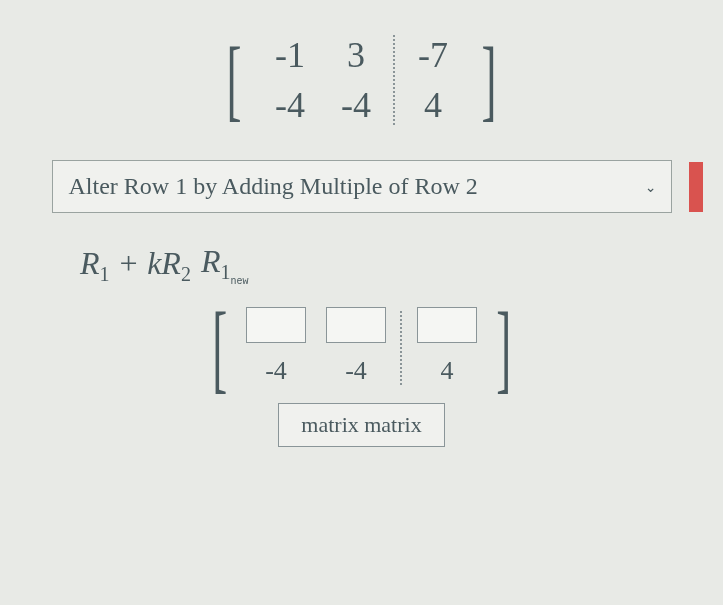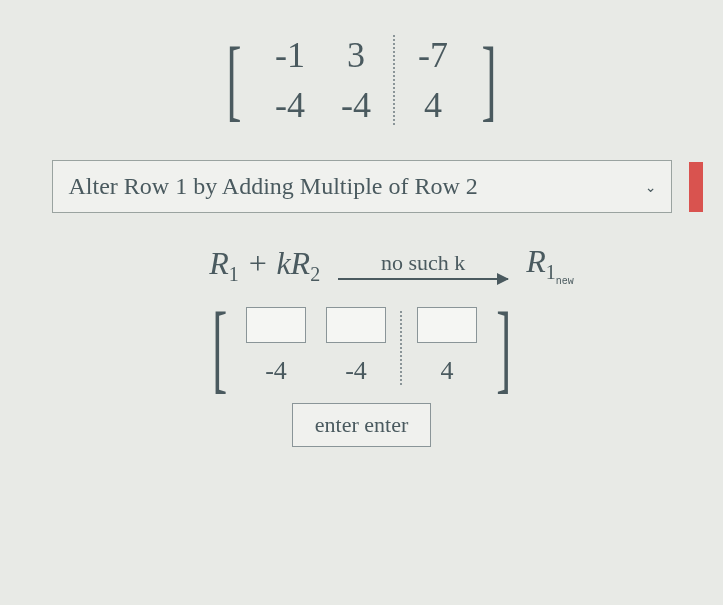--- a/index.html
+++ b/index.html
@@ -76,21 +76,20 @@
   }
   .red-stub {
     position: absolute;
     right: 0;
     width: 14px;
     height: 50px;
     background: #d9534f;
   }
   .formula-row {
     display: flex;
-    justify-content: center;
     align-items: center;
     font-size: 32px;
     font-style: italic;
     margin: 20px 0 20px 60px;
     gap: 10px;
   }
   .formula-row .sub {
     font-size: 20px;
     vertical-align: sub;
     font-style: normal;
@@ -210,24 +209,20 @@
   </div>
   <div class="red-stub"></div>
 </div>
 
 <div class="formula-row">
   <span>
     <span>R</span><span class="sub">1</span>
     <span> + </span>
     <span>k</span><span>R</span><span class="sub">2</span>
   </span>
-  <div class="arrow-box">
-    <span class="arrow-label">no such k</span>
-    <div class="arrow-line"></div>
-  </div>
   <span>
     <span>R</span><span class="sub"><span>1</span><span class="subsub">new</span></span>
   </span>
 </div>
 
 <div class="matrix-input">
   <span class="bracket2">[</span>
   <div class="mi-grid">
     <div class="mi-col">
       <div class="input-cell"></div>
@@ -241,15 +236,15 @@
     <div class="mi-col">
       <div class="input-cell"></div>
       <span class="static-cell">4</span>
     </div>
   </div>
   <span class="bracket2">]</span>
 </div>
 
 <div class="enter-btn">
   <div class="enter-btn-inner">
-    <span>enter enter</span>
+    <span>matrix matrix</span>
   </div>
 </div>
 
 </body></html>

